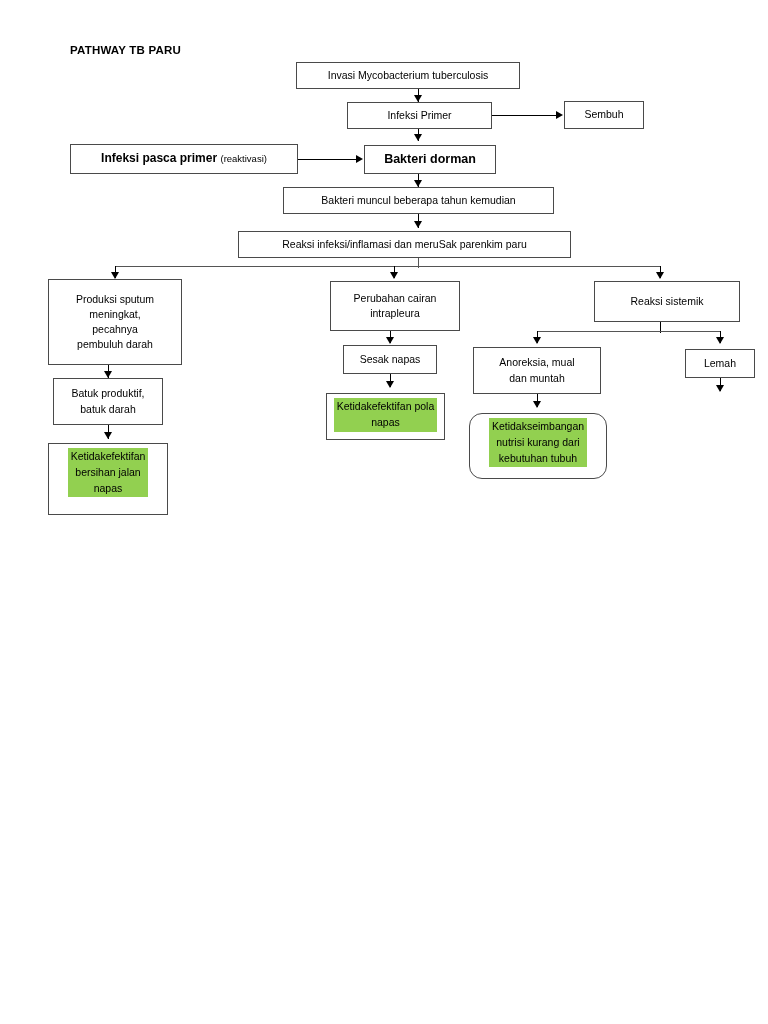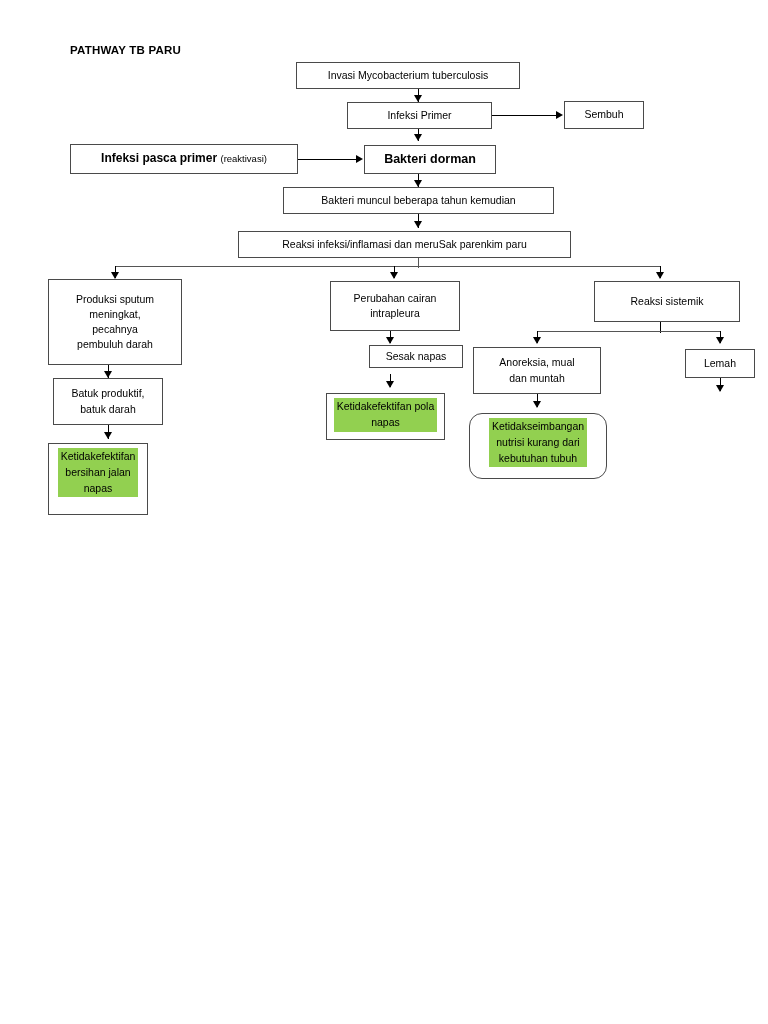--- a/index.html
+++ b/index.html
@@ -180,35 +180,35 @@
   <div class="arrow-down" style="left:103.5px; top:371px;"></div>
 
   <div class="box" style="left:53px; top:378px; width:110px; height:47px;">
     <span class="box-inner">Batuk produktif,
 batuk darah</span>
   </div>
 
   <div class="vline" style="left:108px; top:425px; height:14px;"></div>
   <div class="arrow-down" style="left:103.5px; top:432px;"></div>
 
-  <div class="box hl" style="left:48px; top:443px; width:100px; height:72px;">
+  <div class="box hl" style="left:48px; top:443px; width:120px; height:72px;">
     <span class="hl-text">Ketidakefektifan
 bersihan jalan
 napas</span>
   </div>
 
   <div class="box" style="left:330px; top:281px; width:130px; height:50px;">
     <span class="box-inner">Perubahan cairan
 intrapleura</span>
   </div>
 
   <div class="vline" style="left:390px; top:331px; height:12px;"></div>
   <div class="arrow-down" style="left:385.5px; top:337px;"></div>
 
-  <div class="box" style="left:343px; top:345px; width:94px; height:23px;margin-left:26px;">
+  <div class="box" style="left:343px; top:345px; width:94px; height:29px;">
     <span class="box-inner">Sesak napas</span>
   </div>
 
   <div class="vline" style="left:390px; top:374px; height:13px;"></div>
   <div class="arrow-down" style="left:385.5px; top:381px;"></div>
 
   <div class="box hl" style="left:326px; top:393px; width:119px; height:47px;">
     <span class="hl-text">Ketidakefektifan pola
 napas</span>
   </div>

